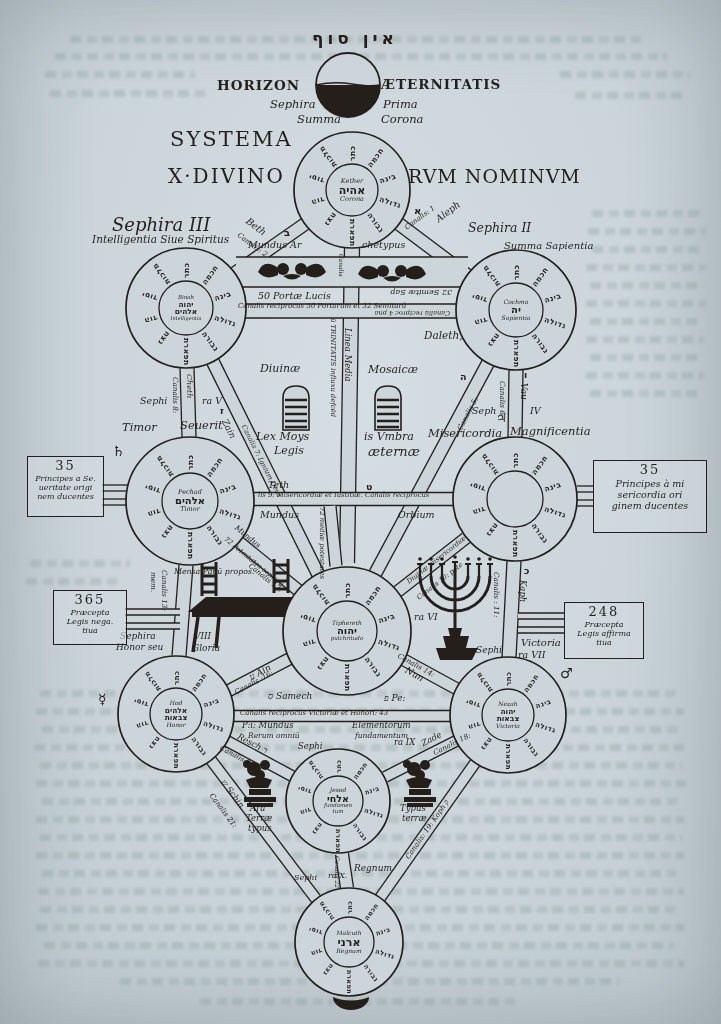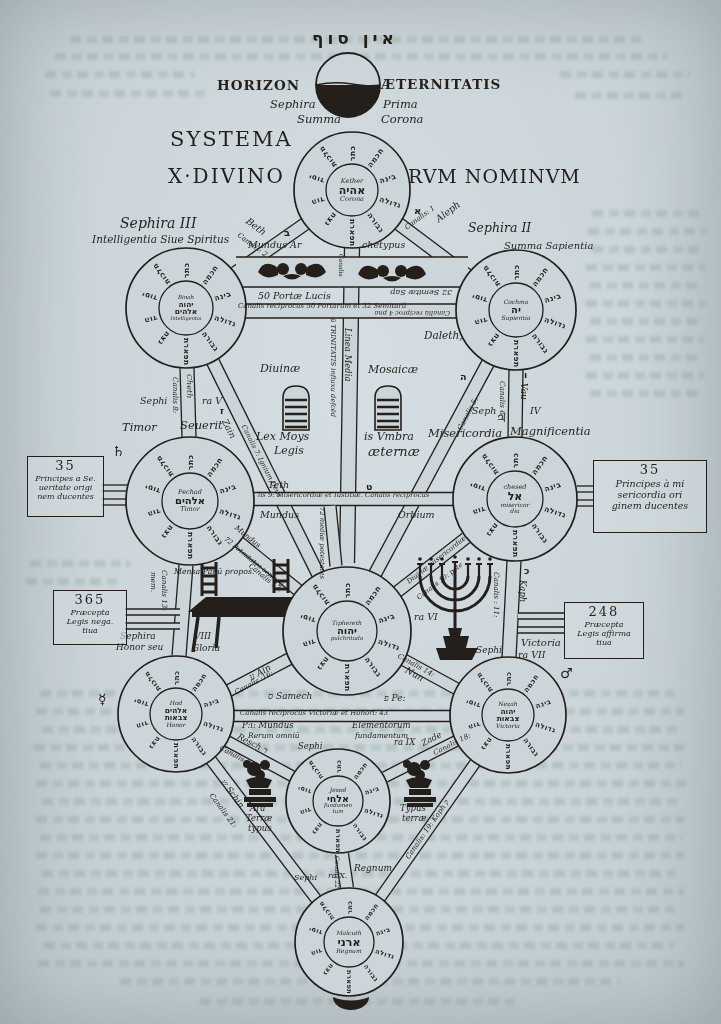--- a/index.html
+++ b/index.html
@@ -446,21 +446,21 @@
           <text class="spoke" font-size="6.5" transform="translate(349,942) rotate(126) translate(28,2.5)">נצח</text>
           <text class="spoke" font-size="6.5" transform="translate(349,942) rotate(162) translate(28,2.5)">הוד</text>
           <text class="spoke" font-size="6.5" transform="translate(349,942) rotate(198) translate(28,2.5)">יסוד</text>
           <text class="spoke" font-size="6.5" transform="translate(349,942) rotate(234) translate(28,2.5)">מלכות</text>
           <circle cx="349" cy="942" r="25" fill="#ccd6da" stroke="#241f1b" stroke-width="1.3"></circle>
         </g>
       </g>
   </svg>
 
   <div id="labels-layer">
-      <div class="lbl" style="left: 120px; top: 216px; font-size: 14px;">Sephira III</div>
+      <div class="lbl" style="left: 112px; top: 216px; font-size: 18px;">Sephira III</div>
       <div class="lbl" style="left: 92px; top: 234px; font-size: 10.5px;">Intelligentia Siue Spiritus</div>
       <div class="lbl" style="left: 468px; top: 222px; font-size: 12.5px;">Sephira II</div>
       <div class="lbl" style="left: 460px; top: 241px; font-size: 10px; margin-left: 44px;">Summa Sapientia</div>
       <div class="lbl heb" style="left: 414px; top: 206px; font-size: 10px;">א</div>
       <div class="lbl" style="left: 434px; top: 216px; font-size: 9.5px; transform: rotate(-37deg);">Aleph</div>
       <div class="lbl" style="left: 404px; top: 226px; font-size: 7px; transform: rotate(-37deg);">Canalis: 1</div>
       <div class="lbl heb" style="left: 284px; top: 228px; font-size: 10px;">ב</div>
       <div class="lbl" style="left: 250px; top: 216px; font-size: 9.5px; transform: rotate(37deg);">Beth</div>
       <div class="lbl" style="left: 240px; top: 232px; font-size: 7px; transform: rotate(37deg);">Canalis: 2</div>
       <div class="lbl" style="left: 248px; top: 240px; font-size: 9.5px;">Mundus Ar</div>
@@ -597,26 +597,20 @@
       <div class="hub" style="left: 489px; top: 283px; width: 54px; height: 54px;">
         <div class="nm" style="font-size: 6px;">Cochma</div>
         <div class="hb" style="font-size: 10px;">יה</div>
         <div class="lt" style="font-size: 6px;">Sapientia</div>
       </div>
       <div class="hub" style="left: 162px; top: 473px; width: 56px; height: 56px;">
         <div class="nm" style="font-size: 6.5px;">Pechad</div>
         <div class="hb" style="font-size: 10px;">אלהים</div>
         <div class="lt" style="font-size: 6.5px;">Timor</div>
       </div>
-      <div class="hub" style="left: 487px; top: 471px; width: 56px; height: 56px;">
-        <div class="nm" style="font-size: 6.5px;">chesed</div>
-        <div class="hb" style="font-size: 11px;">אל</div>
-        <div class="lt" style="font-size: 6px;">misericor</div>
-        <div class="lt" style="font-size: 6px;">dia</div>
-      </div>
       <div class="hub" style="left: 317px; top: 601px; width: 60px; height: 60px;">
         <div class="nm" style="font-size: 6px;">Tiphereth</div>
         <div class="hb" style="font-size: 10px;">יהוה</div>
         <div class="lt" style="font-size: 5.5px;">pulchritudo</div>
       </div>
       <div class="hub" style="left: 150px; top: 688px; width: 52px; height: 52px;">
         <div class="nm" style="font-size: 6px;">Hod</div>
         <div class="hb" style="font-size: 7.5px;">אלהים</div>
         <div class="hb" style="font-size: 7.5px;">צבאות</div>
         <div class="lt" style="font-size: 6px;">Honor</div>

